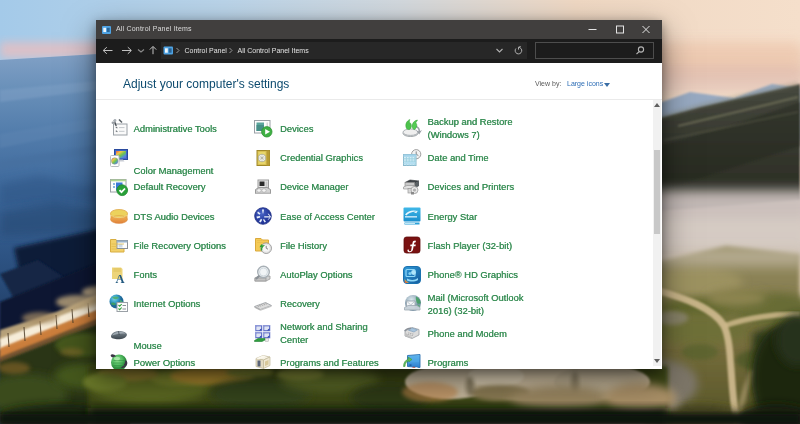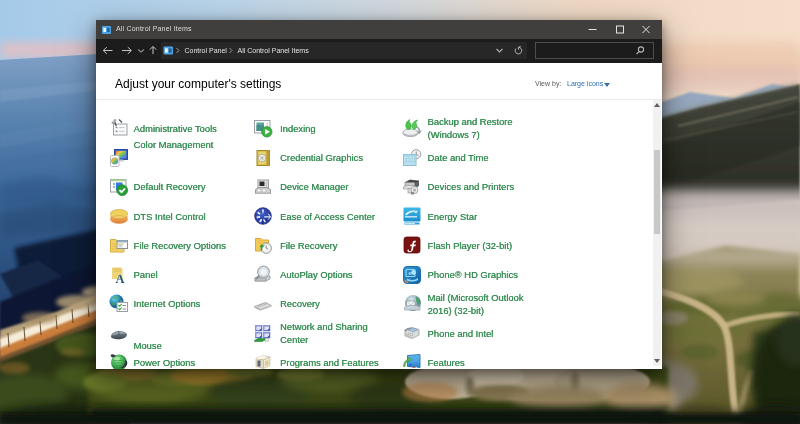--- a/index.html
+++ b/index.html
@@ -10,21 +10,21 @@
          box-shadow:0 12px 30px rgba(0,0,0,.5), 0 3px 10px rgba(0,0,0,.35); }
   #titlebar { position:absolute; left:0; top:0; width:100%; height:19px; background:#413f3e; }
   #title-ic { position:absolute; left:6px; top:5.5px; }
   #title-tx { position:absolute; left:20px; top:5px; font-size:7px; color:#dcdcdc; letter-spacing:.2px; }
   .capbtn { position:absolute; top:0; height:19px; width:26px; }
   #addr { position:absolute; left:0; top:19px; width:100%; height:43px; background:#1c1c1c; }
   #crumbbox { position:absolute; left:65px; top:3px; width:366px; height:17px; background:#272727; }
   #searchbox { position:absolute; left:439px; top:3px; width:119px; height:17px; background:#1c1c1c; border:1px solid #4d4d4d; }
   #content { position:absolute; left:0; top:43px; width:100%; height:306px; background:#ffffff; overflow:hidden; }
   #hdrline { position:absolute; left:0; top:36px; width:100%; height:1px; background:#eaeaea; }
-  #adjust { position:absolute; left:19px; top:14px; font-size:12px; color:#000000; }
+  #adjust { position:absolute; left:27px; top:14px; font-size:12px; color:#0c4a6e; }
   #viewby { position:absolute; left:439px; top:17px; font-size:7px; color:#5a5a5a; }
   #largeicons { position:absolute; left:471px; top:17px; font-size:7px; color:#2b6cb5; }
   #vbarrow { position:absolute; left:508px; top:20px; width:0; height:0; border-left:3.5px solid transparent; border-right:3.5px solid transparent; border-top:4px solid #3a6ea5; }
   #sbar { position:absolute; right:1px; top:37px; width:8px; height:266px; background:#f1f1f1; }
   #sthumb { position:absolute; left:1px; top:50px; width:6px; height:84px; background:#c8c8c8; }
   .sarr { position:absolute; left:1px; width:0; height:0; border-left:3px solid transparent; border-right:3px solid transparent; }
   .it { position:absolute; font-size:9.4px; color:#358c53; line-height:13px; text-shadow:0.35px 0 0 #4a9a64; }
   .ic { position:absolute; width:20px; height:20px; }
 </style>
 </head>
@@ -239,21 +239,21 @@
       <div class="it" style="left:37.5px;top:58.9px">Administrative Tools</div>
       <svg class="ic" style="left:157px;top:55.4px" viewBox="0 0 20 20">
           <rect x="1.5" y="2.5" width="15.5" height="12.5" fill="#fdfdfd" stroke="#9aa0a6" stroke-width="1"></rect>
           <rect x="3.5" y="4.5" width="7.5" height="8.5" fill="#5aa59c"></rect>
           <rect x="3.5" y="7" width="7.5" height="6" fill="#478f88"></rect>
           <rect x="13.5" y="4.5" width="1.5" height="8" fill="#d8d8d8"></rect>
           <circle cx="13.8" cy="13.8" r="5.2" fill="#3fb044"></circle>
           <circle cx="13.8" cy="13.8" r="5.2" fill="none" stroke="#2d9434" stroke-width=".8"></circle>
           <path d="M12.2,11 L17,13.8 L12.2,16.6 Z" fill="#fff"></path>
         </svg>
-      <div class="it" style="left:184px;top:58.9px">Indexing</div>
+      <div class="it" style="left:184px;top:58.9px">Devices</div>
       <svg class="ic" style="left:306px;top:55.4px" viewBox="0 0 20 20">
           <ellipse cx="8.5" cy="15.3" rx="7.5" ry="3.2" fill="#d9d9d9" stroke="#9aa0a4" stroke-width=".9"></ellipse>
           <ellipse cx="8.5" cy="14.2" rx="7.5" ry="3.2" fill="#efefef" stroke="#a6acb0" stroke-width=".9"></ellipse>
           <path d="M13,7.5 a6.5,5.5 0 0 1 5,5.5 l2,-1 -2.8,4.5 -2.6,-3.4 2,0.1 a5,4.5 0 0 0 -3.6,-4.2 Z" fill="#9aa0a6"></path>
           <path d="M4.5,10.5 C2.8,6.5 4.5,3 7.8,1.5 L7.2,4 C9.4,5.2 10,7.8 8.8,10.2 C7.8,12 6,12 4.5,10.5 Z" fill="#4cc24c" stroke="#2f9f2f" stroke-width=".5"></path>
           <path d="M10.2,9 C10,5 12.2,2.6 15.5,2 L13.8,4.8 C15.4,6.6 15.2,9.2 13,11.2 C11.8,12.2 10.8,11 10.2,9 Z" fill="#55cc55" stroke="#2f9f2f" stroke-width=".5"></path>
         </svg>
       <div class="it" style="left:331.5px;top:52.4px">Backup and Restore<br>(Windows 7)</div>
       <svg class="ic" style="left:13px;top:84.7px" viewBox="0 0 20 20">
           <defs>
@@ -265,21 +265,21 @@
               <stop offset="1" stop-color="#7a5ad8"></stop>
             </linearGradient>
           </defs>
           <rect x="5.5" y="1.5" width="13" height="10" fill="#3f68c8" stroke="#2a4a9e" stroke-width="1"></rect>
           <rect x="7" y="3" width="10" height="7" fill="url(#rb1)"></rect>
           <path d="M9,11.5 l5,0 l1.5,2 l-8,0 Z" fill="#c8ccd4"></path>
           <rect x="1.5" y="7.5" width="8.5" height="11" rx="1" fill="#fff" stroke="#b8bcc0" stroke-width="1"></rect>
           <circle cx="5.7" cy="13" r="3.3" fill="url(#rb1)"></circle>
           <circle cx="5.7" cy="13" r="3.3" fill="none" stroke="#8a9096" stroke-width=".5"></circle>
         </svg>
-      <div class="it" style="left:37.5px;top:75px">Color Management</div>
+      <div class="it" style="left:37.5px;top:101px">Color Management</div>
       <svg class="ic" style="left:157px;top:84.7px" viewBox="0 0 20 20">
           <rect x="4" y="2.5" width="12.5" height="15" fill="#d8c054" stroke="#a08828" stroke-width="1"></rect>
           <rect x="13.5" y="2.5" width="3" height="15" fill="#b89c34"></rect>
           <rect x="5.5" y="4" width="7" height="12" fill="#e8d66a"></rect>
           <circle cx="9" cy="10" r="3.8" fill="#fafaf4" stroke="#9a9a88" stroke-width=".7"></circle>
           <path d="M9,6.5 L9,13.5 M5.5,10 L12.5,10 M6.6,7.6 L11.4,12.4 M11.4,7.6 L6.6,12.4" stroke="#b8b8a4" stroke-width=".6"></path>
           <circle cx="9" cy="10" r="1.3" fill="#b8b8a8"></circle>
         </svg>
       <div class="it" style="left:184px;top:88.2px">Credential Graphics</div>
       <svg class="ic" style="left:306px;top:84.7px" viewBox="0 0 20 20">
@@ -333,21 +333,21 @@
               <stop offset=".45" stop-color="#eca64c"></stop>
               <stop offset="1" stop-color="#df7f3a"></stop>
             </linearGradient>
           </defs>
           <path d="M1.5,7.5 L18.5,7.5 L18.5,13.5 A8.5,4 0 0 1 1.5,13.5 Z" fill="url(#dtsg)"></path>
           <ellipse cx="10" cy="7.5" rx="8.5" ry="4" fill="#ecd25c"></ellipse>
           <ellipse cx="10" cy="7.5" rx="8.5" ry="4" fill="none" stroke="#e0a84a" stroke-width=".8"></ellipse>
           <ellipse cx="10" cy="13.5" rx="8.5" ry="4" fill="none" stroke="#d88a3c" stroke-width=".6" opacity=".7"></ellipse>
           <path d="M2,9 A8.5,4 0 0 0 18,9" stroke="#f4e8a0" stroke-width=".8" fill="none" opacity=".8"></path>
         </svg>
-      <div class="it" style="left:37.5px;top:146.7px">DTS Intel Control</div>
+      <div class="it" style="left:37.5px;top:146.7px">DTS Audio Devices</div>
       <svg class="ic" style="left:157px;top:143.2px" viewBox="0 0 20 20">
           <defs>
             <radialGradient id="easg" cx=".4" cy=".35">
               <stop offset="0" stop-color="#4a66c8"></stop>
               <stop offset="1" stop-color="#23379a"></stop>
             </radialGradient>
           </defs>
           <circle cx="10" cy="10" r="8.3" fill="url(#easg)"></circle>
           <circle cx="10" cy="10" r="8.3" fill="none" stroke="#1c2c80" stroke-width=".8"></circle>
           <g fill="#e8f0fa">
@@ -384,34 +384,34 @@
         </svg>
       <div class="it" style="left:37.5px;top:175.9px">File Recovery Options</div>
       <svg class="ic" style="left:157px;top:172.4px" viewBox="0 0 20 20">
           <path d="M2.5,3.5 L8,3.5 L9.5,5 L15.5,5 L15.5,16 L2.5,16 Z" fill="#f4ca56" stroke="#daa93c" stroke-width="1"></path>
           <path d="M4,5.5 L9,5.5 M4,7.5 L15.5,7.5" stroke="#e8bc4a" stroke-width=".7"></path>
           <circle cx="13.2" cy="13.2" r="5.3" fill="#e4e4e4" stroke="#9a9a9a" stroke-width=".9"></circle>
           <circle cx="13.2" cy="13.2" r="3.4" fill="#f6f6f6"></circle>
           <path d="M13.2,10.8 L13.2,13.2 L15,14.2" stroke="#777" stroke-width=".9" fill="none"></path>
           <path d="M8.5,15.5 a5,5 0 0 1 1.5,-4.5 l-2.2,0.3 1,-1.8" fill="none" stroke="#2f9e38" stroke-width="1.4"></path>
         </svg>
-      <div class="it" style="left:184px;top:175.9px">File Recovery</div>
+      <div class="it" style="left:184px;top:175.9px">File History</div>
       <svg class="ic" style="left:306px;top:172.4px" viewBox="0 0 20 20">
           <rect x="2" y="2" width="16" height="16" rx="2.5" fill="#7a1111"></rect>
           <rect x="2" y="2" width="16" height="16" rx="2.5" fill="none" stroke="#5e0a0a" stroke-width=".8"></rect>
           <path d="M13.5,5.5 C11.5,5.5 10.8,6.2 10.5,8 L10.2,9.5 L8.5,9.5 L8.2,11.2 L9.9,11.2 L9,16 L7,16.3 L6.8,14.5 L5.5,14.8 C5.2,16.8 6,17.5 8,17.2 C10.2,16.9 10.8,15.8 11.2,13.5 L11.6,11.2 L13.5,11.2 L13.8,9.5 L11.9,9.5 L12.2,8.2 C12.4,7.3 12.8,7.2 14,7.2 Z" fill="#fff"></path>
         </svg>
       <div class="it" style="left:331.5px;top:175.9px">Flash Player (32-bit)</div>
       <svg class="ic" style="left:13px;top:201.7px" viewBox="0 0 20 20">
           <path d="M3,2.5 L12,2.5 L13.5,4 L13.5,14 L3,14 Z" fill="#ecd272" opacity=".95"></path>
           <path d="M4.5,4 L12,4" stroke="#d8b84e" stroke-width=".7"></path>
           <path d="M4.5,6 L12,6" stroke="#d8b84e" stroke-width=".7"></path>
           <text x="11" y="17.5" font-family="Liberation Serif" font-size="12.5" font-weight="bold" fill="#235a80" text-anchor="middle" textLength="10">A</text>
         </svg>
-      <div class="it" style="left:37.5px;top:205.2px">Panel</div>
+      <div class="it" style="left:37.5px;top:205.2px">Fonts</div>
       <svg class="ic" style="left:157px;top:201.7px" viewBox="0 0 20 20">
           <path d="M2,13 L6,11 L17,11 L17,14 L13,16 L2,16 Z" fill="#d0d0d0" stroke="#9a9a9a" stroke-width=".8"></path>
           <rect x="2" y="13" width="11" height="3" fill="#c2c2c2" stroke="#9a9a9a" stroke-width=".8"></rect>
           <circle cx="10.5" cy="7" r="5.8" fill="#eef2f5" fill-opacity=".85" stroke="#a8b0b6" stroke-width="1.4"></circle>
           <circle cx="10.5" cy="7" r="4" fill="none" stroke="#c8d2d8" stroke-width=".8"></circle>
           <path d="M6.3,10.8 L3,14" stroke="#8a9096" stroke-width="2"></path>
         </svg>
       <div class="it" style="left:184px;top:205.2px">AutoPlay Options</div>
       <svg class="ic" style="left:306px;top:201.7px" viewBox="0 0 20 20">
           <defs>
@@ -519,21 +519,21 @@
             <rect x="6" y="9.5" width="1.4" height="1"></rect>
             <rect x="8" y="10" width="1.4" height="1"></rect>
             <rect x="10" y="10.5" width="1.4" height="1"></rect>
             <rect x="5.5" y="11" width="1.4" height="1"></rect>
             <rect x="7.5" y="11.5" width="1.4" height="1"></rect>
             <rect x="9.5" y="12" width="1.4" height="1"></rect>
           </g>
           <path d="M3,8 L3,13 L10,15.5 L10,14 C7,13.5 4.5,11 3,8 Z" fill="#c0c0c0"></path>
           <path d="M2,7.5 C4,5.5 7,4.2 9,4.5 L9,6 C7,5.8 4.5,6.8 3.2,8.5 Z" fill="#8a9098"></path>
         </svg>
-      <div class="it" style="left:331.5px;top:263.7px">Phone and Intel</div>
+      <div class="it" style="left:331.5px;top:263.7px">Phone and Modem</div>
       <svg class="ic" style="left:13px;top:289.4px" viewBox="0 0 20 20">
           <defs>
             <radialGradient id="pwg" cx=".4" cy=".35">
               <stop offset="0" stop-color="#8adf8a"></stop>
               <stop offset=".65" stop-color="#4fb85f"></stop>
               <stop offset="1" stop-color="#2f8f3f"></stop>
             </radialGradient>
           </defs>
           <circle cx="10" cy="10.5" r="8" fill="url(#pwg)"></circle>
           <path d="M3.5,5.5 C1.5,4.5 1,3 2.5,2.5 C4,2 6,3 7,4.5 C5.8,4.6 4.5,5 3.5,5.5 Z" fill="#3a3344"></path>
@@ -558,21 +558,21 @@
               <stop offset="1" stop-color="#2a7fd0"></stop>
             </linearGradient>
           </defs>
           <path d="M5.5,3.5 L18,2.5 L18,15.5 L5.5,14.5 Z" fill="url(#rcg)" stroke="#2a6fb0" stroke-width=".9"></path>
           <path d="M6.5,4.5 L17,3.7 L17,10 L6.5,10.5 Z" fill="#4fa8e8" opacity=".6"></path>
           <path d="M1.5,14.5 C1.5,10.5 3.5,8 6.5,7 L6,5 L10,7.5 L6.8,10 L6.8,8.5 C4.5,9.5 3,11.5 3,14.5 Z" fill="#5fba5f" stroke="#3f9a3f" stroke-width=".6"></path>
           <rect x="7.5" y="12.5" width="2" height="1.2" fill="#1a4f8a"></rect>
           <rect x="10.5" y="14.8" width="2.5" height=".9" fill="#c84a3c"></rect>
           <rect x="13.5" y="15" width="2" height=".8" fill="#e8e8e8"></rect>
         </svg>
-      <div class="it" style="left:331.5px;top:292.9px">Features</div>
+      <div class="it" style="left:331.5px;top:292.9px">Programs</div>
     </div>
     <div id="sbar">
       <div class="sarr" style="top:3px;border-bottom:4px solid #606060"></div>
       <div id="sthumb"></div>
       <div class="sarr" style="bottom:3px;border-top:4px solid #606060"></div>
     </div>
   </div>
 </div>
 
 </body></html>

